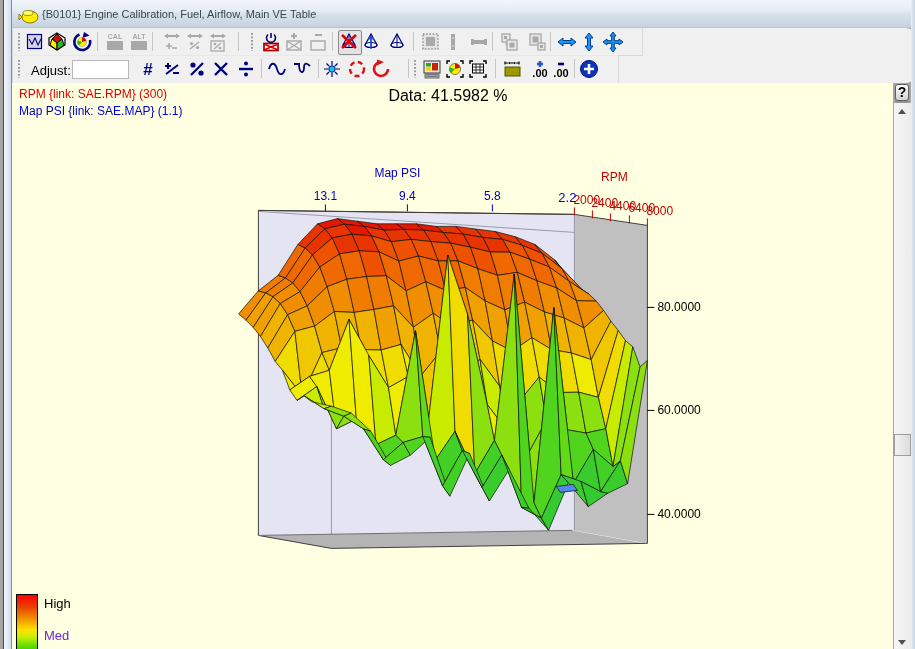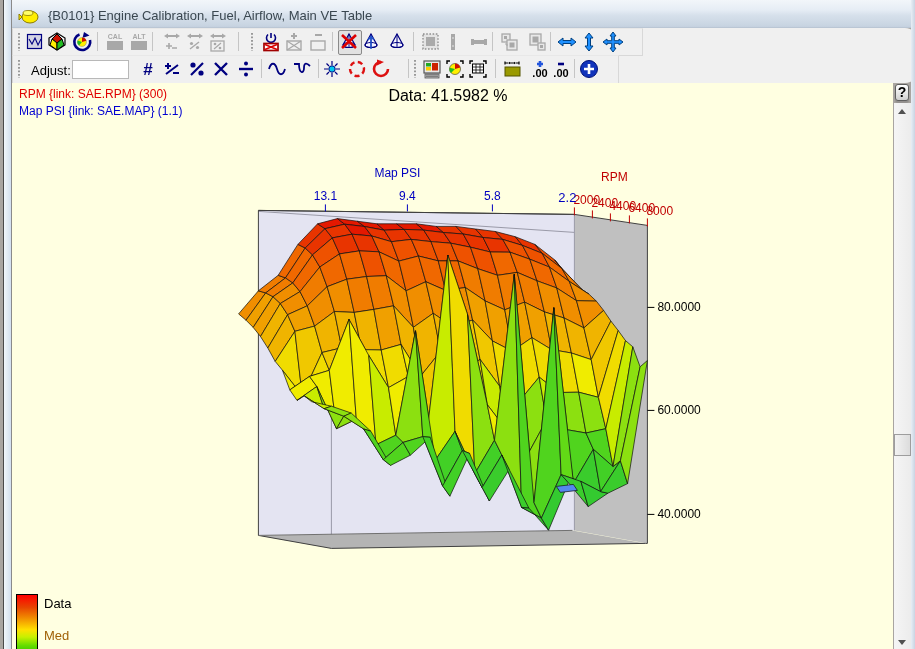--- a/index.html
+++ b/index.html
@@ -5,21 +5,21 @@
   html,body{margin:0;padding:0;}
   body{width:915px;height:649px;overflow:hidden;font-family:"Liberation Sans",sans-serif;position:relative;background:#a9a5a1;}
   
   #lframe{position:absolute;left:0;top:0;width:12px;height:649px;background:#a9a5a1;}
   #lframe .dark{position:absolute;left:3px;top:0;width:1px;height:649px;background:#4a4a4a;}
   #lframe .glass{position:absolute;left:4px;top:0;width:7px;height:649px;background:linear-gradient(90deg,#f2f7fb,#dfe9f3 60%,#d2dff0);}
   #lframe .inner{position:absolute;left:11px;top:0;width:1px;height:649px;background:#8a8a8a;}
   
   #titlebar{position:absolute;left:4px;top:0;width:911px;height:28px;background:linear-gradient(180deg,#f2f6fa 0%,#e6edf5 35%,#d6e0eb 55%,#c9d5e2 90%,#c2cedc 100%);border-bottom:0;box-shadow:inset 0 -1px 0 #bac6d4;}
   #titleicon{position:absolute;left:18px;top:8px;width:22px;height:16px;}
-  #titletext{position:absolute;left:48px;top:8px;font-size:13px;color:#3a4750;white-space:nowrap;}
+  #titletext{position:absolute;left:42px;top:8px;font-size:11px;color:#3a4750;white-space:nowrap;}
   
   #toolstrip{position:absolute;left:12px;top:28px;width:906px;height:55px;background:#f0f0f0;border-radius:13px;}
   .tbar{position:absolute;background:#f0f0f0;border:1px solid #d8d8d8;border-top-color:#e8e8e8;}
   #tbar1{left:0px;top:0px;width:629px;height:26px;}
   #tbar2{left:0px;top:27px;width:605px;height:27px;}
   .grip{position:absolute;left:5px;top:4px;width:2px;height:18px;
     background-image:radial-gradient(circle at 1px 1px,#999 0.8px,transparent 1px);
     background-size:2px 3.5px;}
   .sep{position:absolute;top:3px;width:1px;height:19px;background:#c5c5c5;}
   .ticon{position:absolute;top:2px;width:22px;height:22px;}
@@ -30,21 +30,21 @@
   
   #content{position:absolute;left:12px;top:83px;width:881px;height:566px;background:#ffffe1;}
   #infobar1{position:absolute;left:7px;top:4px;font-size:12px;color:#e00000;}
   #infobar2{position:absolute;left:7px;top:21px;font-size:12px;color:#0000d0;}
   #datalabel{position:absolute;left:0px;top:4px;width:872px;text-align:center;font-size:16px;color:#000;}
   
   #legend{position:absolute;left:4px;top:511px;width:120px;height:60px;}
   #legbar{position:absolute;left:0px;top:0px;width:20px;height:56px;border:1px solid #000;
     background:linear-gradient(180deg,#ff0000 0%,#e84400 22%,#f08800 40%,#ffe000 62%,#c8f000 75%,#66dd00 90%,#44cc00 100%);}
   #leghigh{position:absolute;left:28px;top:2px;font-size:13px;color:#000;}
-  #legmed{position:absolute;left:28px;top:34px;font-size:13px;color:#a16207;}
+  #legmed{position:absolute;left:28px;top:34px;font-size:13px;color:#6d28d9;}
   
   #helpbtn{position:absolute;left:895px;top:84px;width:12px;height:15px;border:1px solid #606060;border-radius:3px;
     background:linear-gradient(180deg,#ffffff,#e4e4e4 60%,#d0d0d0);box-shadow:0 2px 1px rgba(120,120,120,.45);
     font-size:14px;font-weight:bold;color:#000;text-align:center;line-height:15px;}
   #vscroll{position:absolute;left:894px;top:103px;width:17px;height:546px;background:linear-gradient(90deg,#f5f5f5,#ececec);}
   #vthumb{position:absolute;left:0px;top:331px;width:15px;height:20px;border:1px solid #9d9d9d;background:linear-gradient(90deg,#f2f2f2,#dcdcdc);}
   .sarrow{position:absolute;left:4px;width:0;height:0;border-left:4px solid transparent;border-right:4px solid transparent;}
   #rframe{position:absolute;left:911px;top:0;width:4px;height:649px;background:linear-gradient(90deg,#e8eef5,#c9d4e2);}
   #chart{position:absolute;left:0;top:0;width:881px;height:566px;}
 </style>
@@ -556,21 +556,21 @@
 <line x1="635" y1="224" x2="642" y2="224" stroke="#000" stroke-width="1"></line>
 <text x="645" y="228" font-size="12" fill="#000">80.0000</text>
 <line x1="635" y1="327" x2="642" y2="327" stroke="#000" stroke-width="1"></line>
 <text x="645" y="331" font-size="12" fill="#000">60.0000</text>
 <line x1="635" y1="431" x2="642" y2="431" stroke="#000" stroke-width="1"></line>
 <text x="645" y="435" font-size="12" fill="#000">40.0000</text>
       </g>
 </svg>
   <div id="legend">
     <div id="legbar"></div>
-    <div id="leghigh">Data</div>
+    <div id="leghigh">High</div>
     <div id="legmed">Med</div>
   </div>
 </div>
 <div id="helpbtn">?</div>
 <div id="vscroll">
   <div class="sarrow" style="top:6px;border-bottom:5px solid #505050;"></div>
   <div id="vthumb"></div>
   <div class="sarrow" style="top:537px;border-top:5px solid #505050;"></div>
 </div>
 <div id="lframe">

